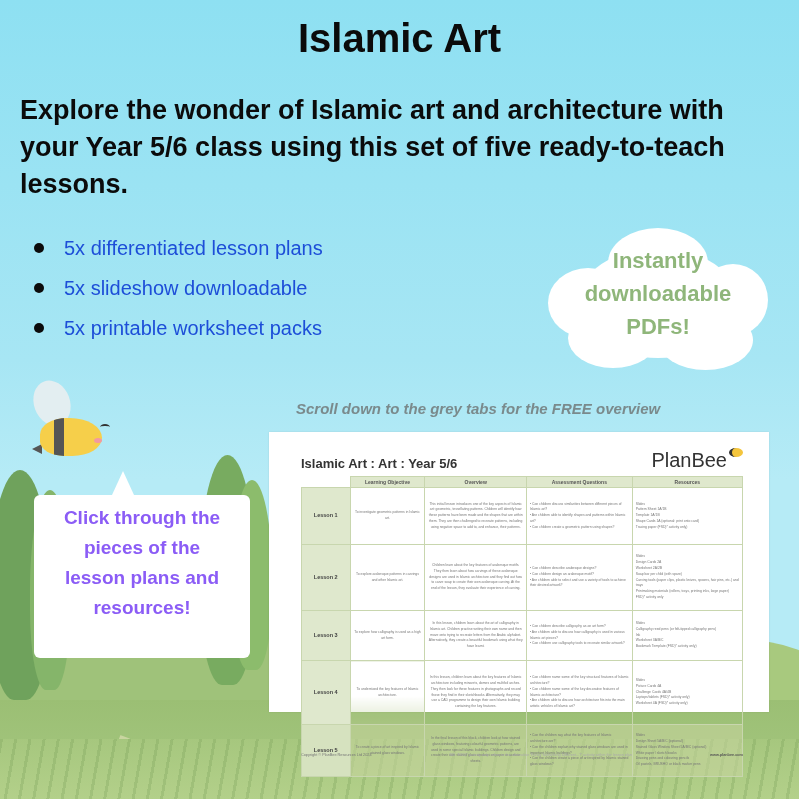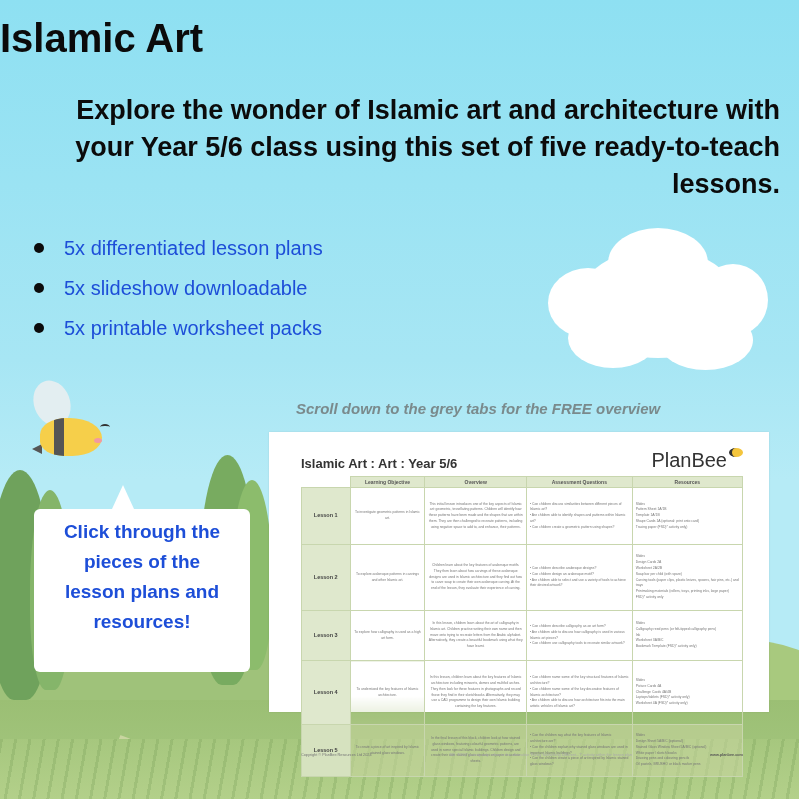--- a/index.html
+++ b/index.html
@@ -32,25 +32,25 @@
     border: 10px solid #c9d5a0; border-color: transparent transparent #c9d5a0 transparent;
     border-radius: 0 0 80px 0; transform: rotate(-25deg);
   }
   .tree { position: absolute; border-radius: 50% 50% 40% 40%; }
   .tree.t1 { left: -10px; top: 470px; width: 60px; height: 230px; background: #6fa25c; }
   .tree.t2 { left: 30px; top: 490px; width: 40px; height: 200px; background: #85b56a; }
   .tree.t3 { left: 200px; top: 455px; width: 55px; height: 230px; background: #78ab60; }
   .tree.t4 { left: 232px; top: 480px; width: 40px; height: 190px; background: #8cbc6c; }
 
   .title {
-    position: absolute; top: 16px; left: 0; width: 799px; 
+    position: absolute; top: 16px; left: 0; width: 799px; text-align: center;
     font-family: "Liberation Sans", sans-serif; font-weight: bold; font-size: 40px; color: #0b0b0b;
   }
   .subtitle {
-    position: absolute; top: 92px; left: 20px; width: 760px; text-align: right;
+    position: absolute; top: 92px; left: 20px; width: 760px; text-align: left;
     font-family: "Liberation Sans", sans-serif; font-weight: bold; font-size: 27px; line-height: 37px; color: #0b0b0b;
   }
   .bullets {
     position: absolute; top: 228px; left: 30px; list-style: none;
     font-family: "Liberation Sans", sans-serif; font-size: 20px; line-height: 40px; color: #1d4ed8;
   }
   .bullets li { display: flex; align-items: center; }
   .bullets .dot { display: inline-block; width: 10px; height: 10px; border-radius: 50%; background: #0b0b0b; margin: 0 20px 0 4px; }
 
   .cloud { position: absolute; left: 548px; top: 228px; width: 220px; height: 142px; }
@@ -69,22 +69,22 @@
   .bee .wing { position: absolute; left: 6px; top: 0; width: 36px; height: 46px; background: #e6eef0; border-radius: 50%; transform: rotate(-20deg); opacity: .95; }
   .bee .body { position: absolute; left: 12px; top: 38px; width: 62px; height: 38px; background: #f6cf4a; border-radius: 50% 60% 55% 45%; overflow: hidden; }
   .bee .stripe { position: absolute; left: 14px; top: 0; width: 10px; height: 40px; background: #555; }
   .bee .tail { position: absolute; left: 4px; top: 64px; width: 0; height: 0; border-top: 5px solid transparent; border-bottom: 5px solid transparent; border-right: 10px solid #555; }
   .bee .eye { position: absolute; left: 72px; top: 44px; width: 10px; height: 6px; border-top: 2px solid #333; border-radius: 50% 50% 0 0; }
   .bee .cheek { position: absolute; left: 66px; top: 58px; width: 8px; height: 5px; background: #f39aa0; border-radius: 50%; }
 
   .callout {
     position: absolute; left: 34px; top: 495px; width: 216px; height: 163px;
     background: #fff; border-radius: 6px;
-    font-family: "Liberation Sans", sans-serif; font-weight: bold; font-size: 19px; line-height: 30px; color: #1d4ed8;
-    text-align: center; padding-top: 8px; margin-top: 14px;
+    font-family: "Liberation Sans", sans-serif; font-weight: bold; font-size: 19px; line-height: 30px; color: #8b5cf6;
+    text-align: center; padding-top: 8px;
   }
   .callout::before {
     content: ""; position: absolute; left: 78px; top: -24px; width: 0; height: 0;
     border-left: 11px solid transparent; border-right: 11px solid transparent; border-bottom: 24px solid #fff;
   }
 
   .doc {
     position: absolute; left: 269px; top: 432px; width: 500px; height: 280px;
     background: #fff; box-shadow: 0 0 2px rgba(0,0,0,.1);
     font-family: "Liberation Sans", sans-serif;
@@ -144,20 +144,25 @@
     </li>
 </ul>
 
 <div class="cloud">
   <div class="puff" style="left:30px;top:20px;width:160px;height:110px;"></div>
   <div class="puff" style="left:0px;top:40px;width:80px;height:70px;"></div>
   <div class="puff" style="left:150px;top:36px;width:70px;height:72px;"></div>
   <div class="puff" style="left:60px;top:0px;width:100px;height:70px;"></div>
   <div class="puff" style="left:20px;top:80px;width:90px;height:60px;"></div>
   <div class="puff" style="left:110px;top:82px;width:95px;height:60px;"></div>
+  <div class="cloud-text">
+    <div>Instantly</div>
+    <div>downloadable</div>
+    <div>PDFs!</div>
+  </div>
 </div>
 
 <div class="scroll-note">Scroll down to the grey tabs for the FREE overview</div>
 
 <div class="bee">
   <div class="wing"></div>
   <div class="tail"></div>
   <div class="body">
       <div class="stripe"></div>
     </div>

